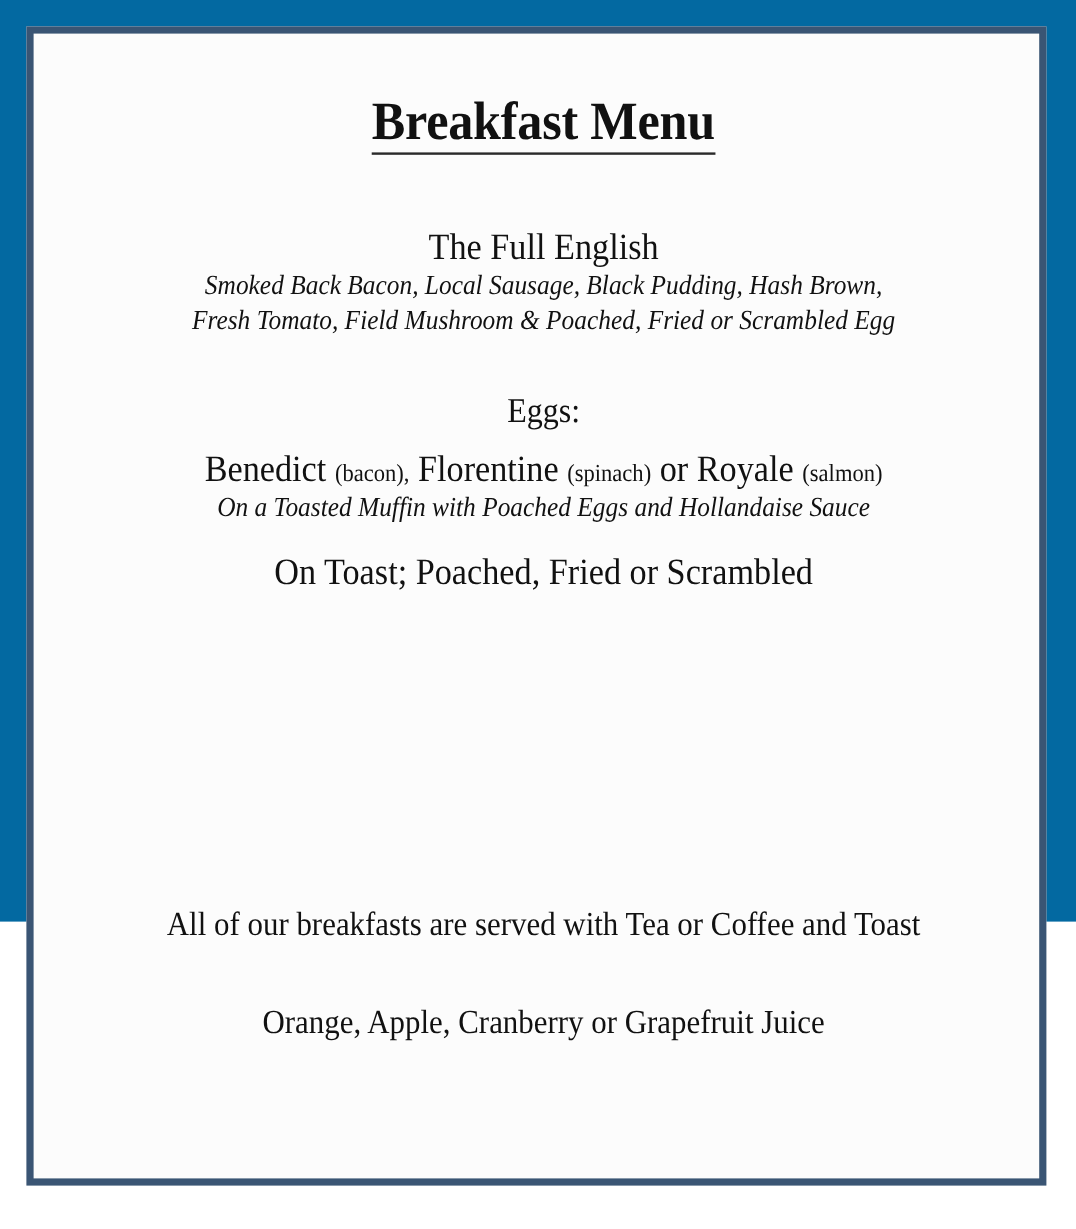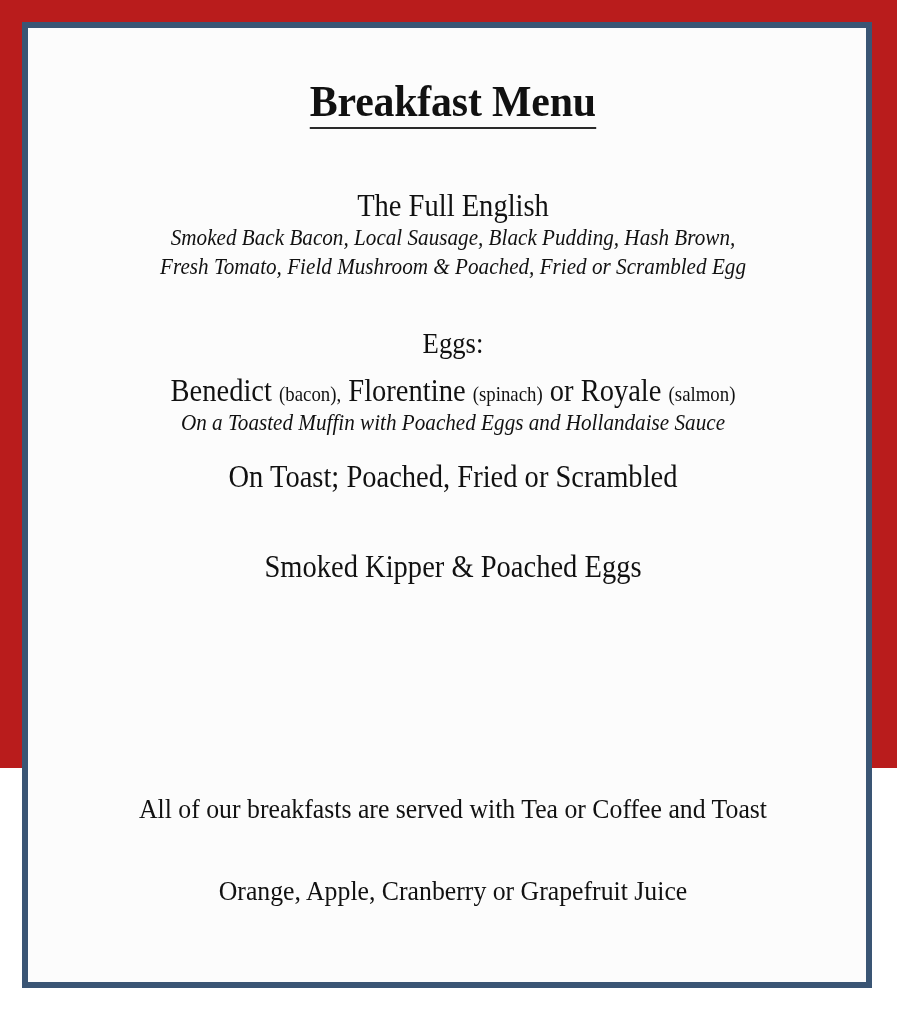--- a/index.html
+++ b/index.html
@@ -12,21 +12,21 @@
     height: 1024px;
     background: #ffffff;
     font-family: "Liberation Serif", "DejaVu Serif", serif;
     overflow: hidden;
   }
 
   #menu-page {
     position: relative;
     width: 897px;
     height: 768px;
-    background: #b91c1c;
+    background: #0369a1;
     box-sizing: border-box;
   }
 
   
   #menu-frame {
     position: absolute;
     left: 22px;
     top: 22px;
     width: 850px;
     height: 966px;
@@ -144,23 +144,20 @@
 
         <p class="line desc">On a Toasted Muffin with Poached Eggs and Hollandaise Sauce</p>
 
         <div class="spacer-after-hollandaise"></div>
 
         <p class="line item">On Toast; Poached, Fried or Scrambled</p>
       </div>
 
       <div class="spacer-after-ontoast"></div>
 
-      <div class="section">
-        <p class="line item">Smoked Kipper &amp; Poached Eggs</p>
-      </div>
 
       <div class="spacer-after-kipper"></div>
 
 
       <div class="spacer-after-porridge"></div>
 
 
       <div class="spacer-after-croissants"></div>
 
 

